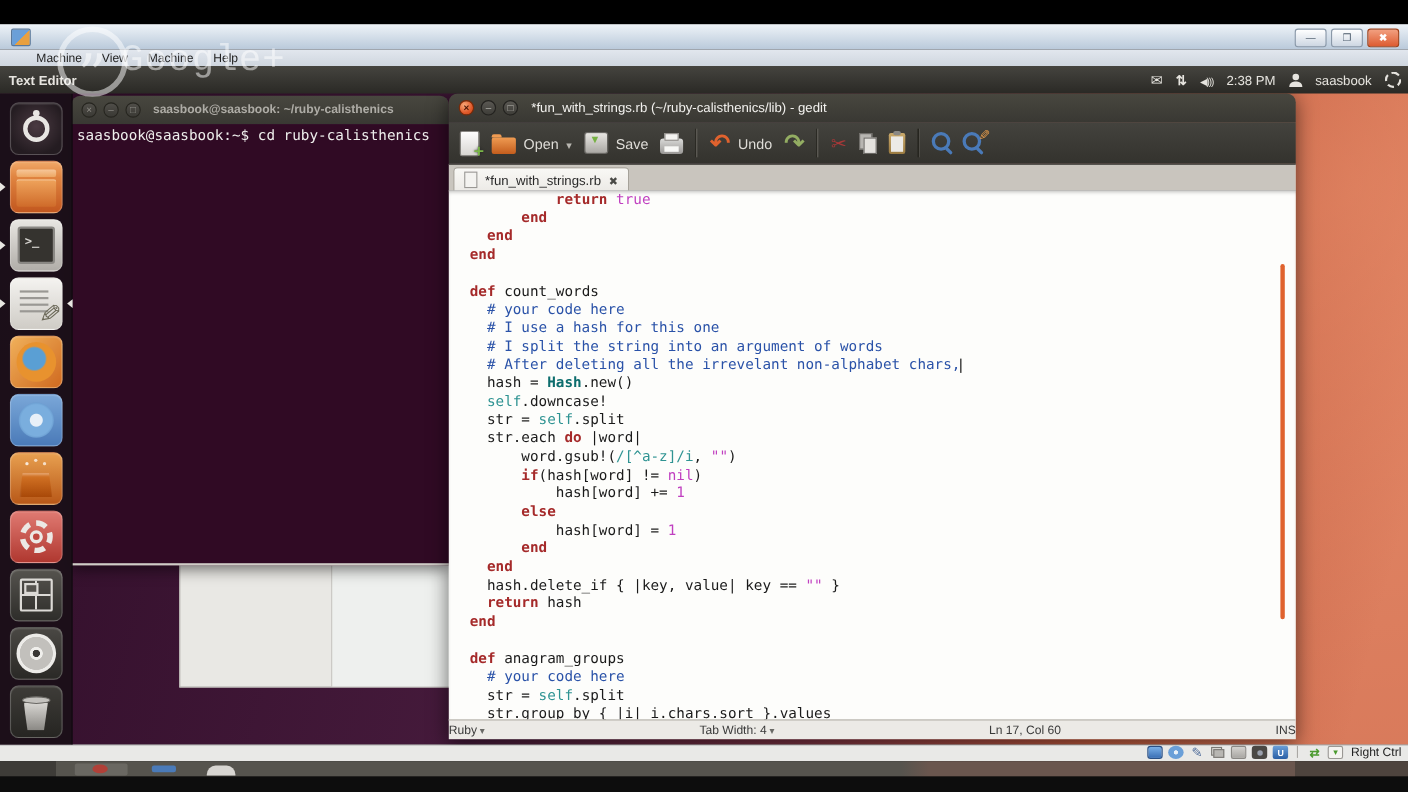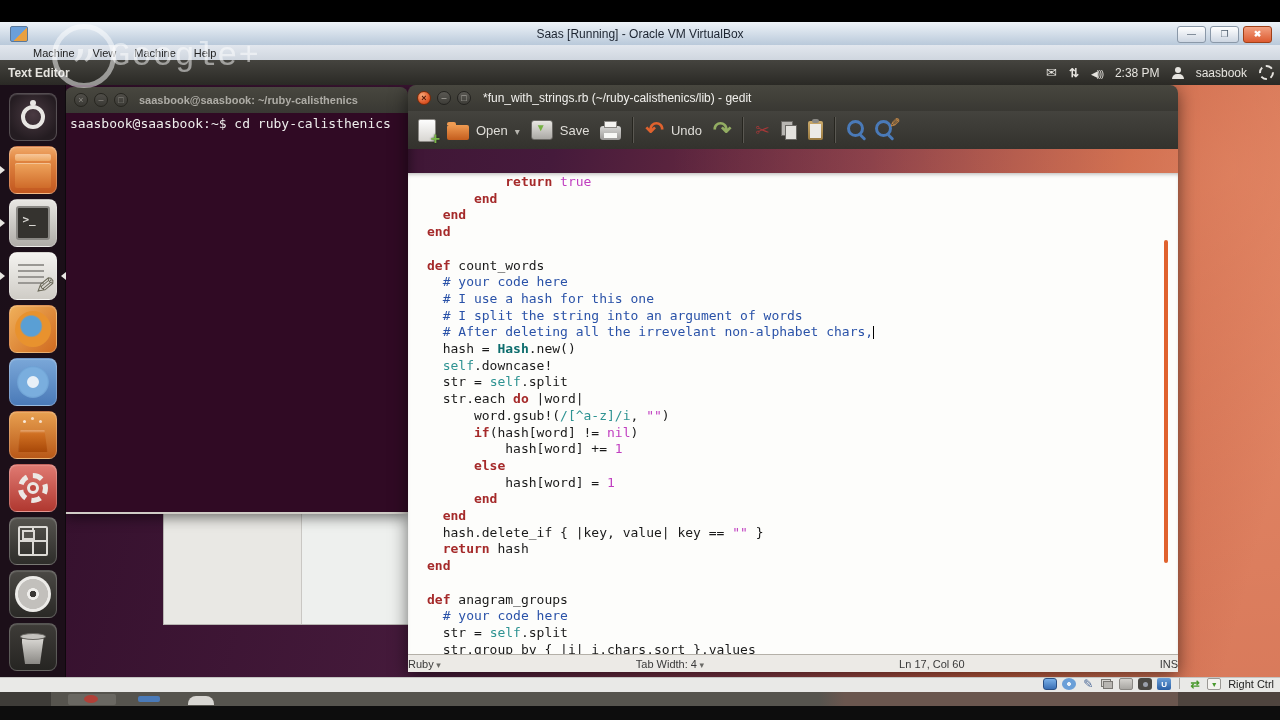--- a/index.html
+++ b/index.html
@@ -186,21 +186,20 @@
   #wm-circle::before{content:"”";font-family:"DejaVu Serif",serif;font-size:52px;line-height:0;margin-top:26px;}
   #wm-text{font-family:Liberation Mono, monospace;font-size:34px;margin-left:-6px;letter-spacing:1px;}
 </style>
 </head>
 <body>
 
 <div id="stage">
 
   <div id="vbox-titlebar">
     <span class="vbox-appicon"></span>
-    <span id="vbox-title">Saas [Running] - Oracle VM VirtualBox</span>
     <span id="vbox-winbtns">
       <span class="wbtn">—</span>
       <span class="wbtn">❐</span>
       <span class="wbtn close">✖</span>
     </span>
   </div>
 
   <div id="vbox-menubar">
     <span class="menu-item">Machine</span>
     <span class="menu-item">View</span>
@@ -321,20 +320,27 @@
           </span>
         <span class="tb-sep"></span>
         <span class="tbtn">
             <span class="i-mag"></span>
           </span>
         <span class="tbtn i-pencil-ov">
             <span class="i-mag"></span>
           </span>
       </div>
 
+      <div id="g-tabbar">
+        <span id="g-tab">
+          <span class="i-tabdoc"></span>
+          <span>*fun_with_strings.rb</span>
+          <span class="i-tabclose"></span>
+        </span>
+      </div>
 
       <div id="g-text">
         <pre id="code"><div><span class="tok-p">          </span><span class="tok-k">return</span><span class="tok-p"> </span><span class="tok-l">true</span></div><div><span class="tok-p">      </span><span class="tok-k">end</span></div><div><span class="tok-p">  </span><span class="tok-k">end</span></div><div><span class="tok-k">end</span></div><div>&nbsp;</div><div><span class="tok-k">def</span><span class="tok-p"> count_words</span></div><div><span class="tok-p">  </span><span class="tok-c"># your code here</span></div><div><span class="tok-p">  </span><span class="tok-c"># I use a hash for this one</span></div><div><span class="tok-p">  </span><span class="tok-c"># I split the string into an argument of words</span></div><div><span class="tok-p">  </span><span class="tok-c"># After deleting all the irrevelant non-alphabet chars,</span><span class="caret"></span></div><div><span class="tok-p">  hash = </span><span class="tok-t">Hash</span><span class="tok-p">.new()</span></div><div><span class="tok-p">  </span><span class="tok-s">self</span><span class="tok-p">.downcase!</span></div><div><span class="tok-p">  str = </span><span class="tok-s">self</span><span class="tok-p">.split</span></div><div><span class="tok-p">  str.each </span><span class="tok-k">do</span><span class="tok-p"> |word|</span></div><div><span class="tok-p">      word.gsub!(</span><span class="tok-s">/[^a-z]/i</span><span class="tok-p">, </span><span class="tok-l">""</span><span class="tok-p">)</span></div><div><span class="tok-p">      </span><span class="tok-k">if</span><span class="tok-p">(hash[word] != </span><span class="tok-l">nil</span><span class="tok-p">)</span></div><div><span class="tok-p">          hash[word] += </span><span class="tok-l">1</span></div><div><span class="tok-p">      </span><span class="tok-k">else</span></div><div><span class="tok-p">          hash[word] = </span><span class="tok-l">1</span></div><div><span class="tok-p">      </span><span class="tok-k">end</span></div><div><span class="tok-p">  </span><span class="tok-k">end</span></div><div><span class="tok-p">  hash.delete_if { |key, value| key == </span><span class="tok-l">""</span><span class="tok-p"> }</span></div><div><span class="tok-p">  </span><span class="tok-k">return</span><span class="tok-p"> hash</span></div><div><span class="tok-k">end</span></div><div>&nbsp;</div><div><span class="tok-k">def</span><span class="tok-p"> anagram_groups</span></div><div><span class="tok-p">  </span><span class="tok-c"># your code here</span></div><div><span class="tok-p">  str = </span><span class="tok-s">self</span><span class="tok-p">.split</span></div><div><span class="tok-p">  str.group_by { |i| i.chars.sort }.values</span></div></pre>
       </div>
       <div id="g-scrollbar"></div>
 
       <div id="g-status">
         <span class="st-arrow">Ruby</span>
         <span class="st-arrow">Tab Width: 4</span>
         <span>Ln 17, Col 60</span>

